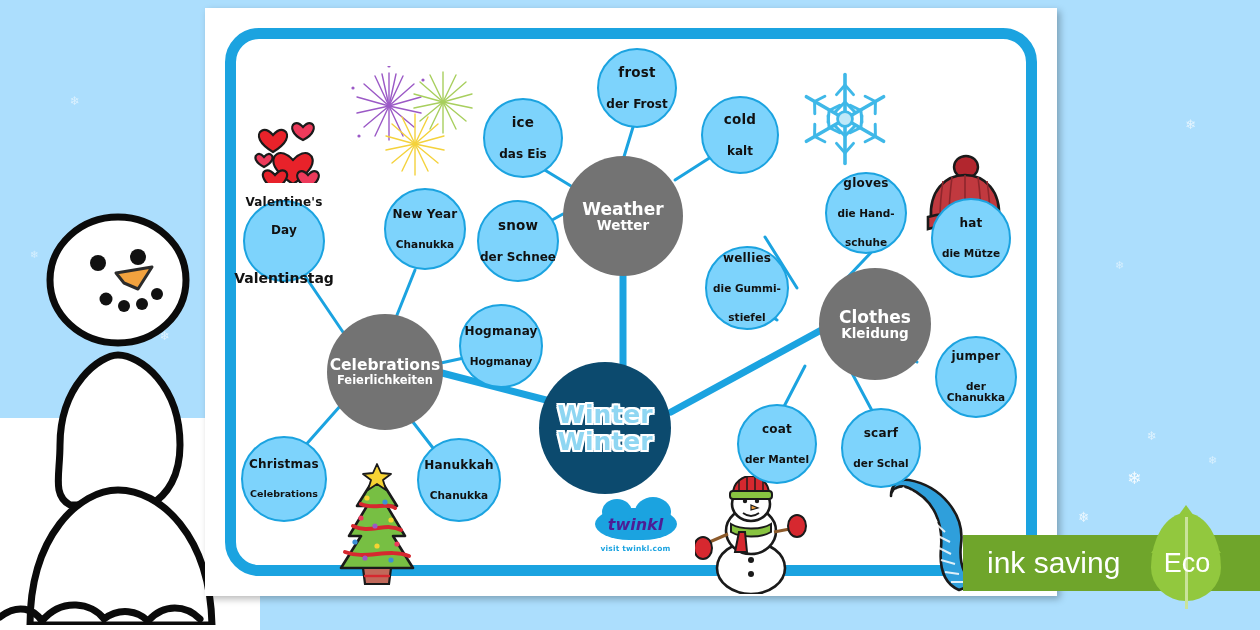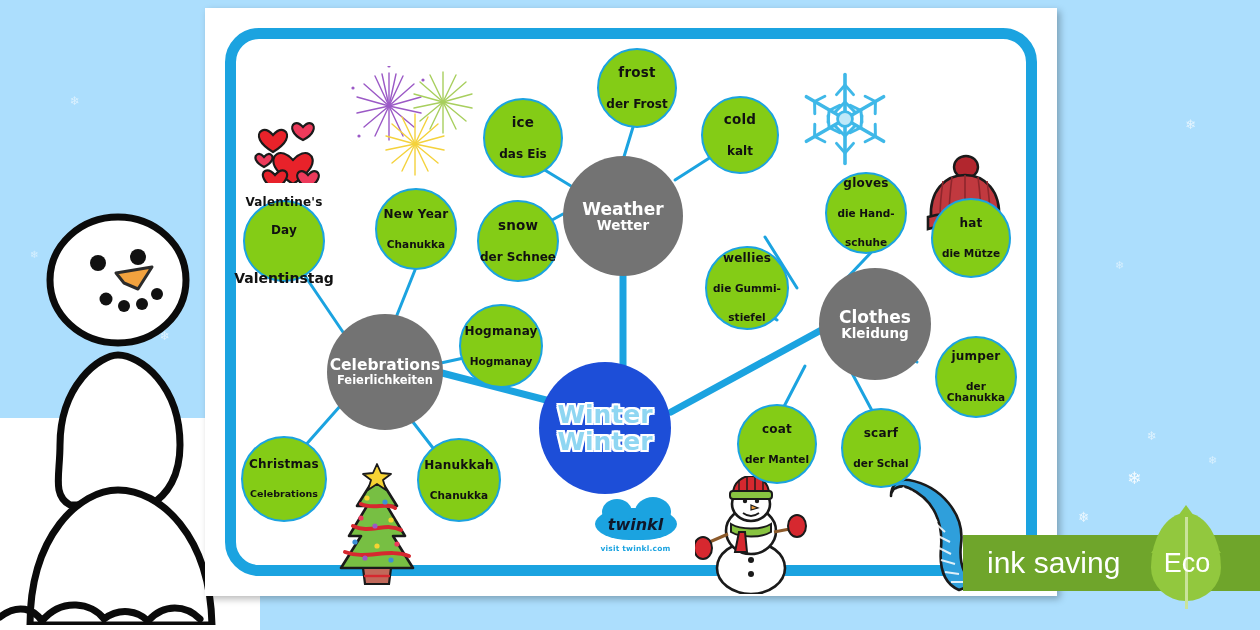--- a/index.html
+++ b/index.html
@@ -29,35 +29,35 @@
   }
   .canvas{position:absolute;left:0;top:0;width:852px;height:588px;}
 
   
   .node{
     position:absolute;box-sizing:border-box;border-radius:50%;
     display:flex;flex-direction:column;align-items:center;justify-content:center;
     text-align:center;line-height:1.08;
   }
   .leaf{
-    background:#84cc16;border:2.6px solid #1BA3E0;color:#111111;
+    background:#7dd3fc;border:2.6px solid #1BA3E0;color:#111111;
   }
   .leaf .en{font-weight:700;font-size:13.5px;letter-spacing:.2px;}
   .leaf .de{font-weight:700;font-size:12px;margin-top:18px;}
   .leaf.sm .en{font-size:12px;}
   .leaf.sm .de{font-size:10.5px;}
 
   .hub{
     background:#737373;color:#ffffff;border:none;
   }
   .hub .en{font-weight:700;font-size:17px;}
   .hub .de{font-weight:700;font-size:13.5px;}
 
   .center-node{
-    background:#1d4ed8;border:none;
+    background:#0c4a6e;border:none;
     color:#BFE9FA;
   }
   .center-node .en,.center-node .de{
     font-weight:700;font-size:25px;color:#8FD6F2;
     text-shadow:
       -2px -2px 0 #ffffff, 2px -2px 0 #ffffff,
       -2px  2px 0 #ffffff, 2px  2px 0 #ffffff,
        0   -2px 0 #ffffff, 0    2px 0 #ffffff,
       -2px  0   0 #ffffff, 2px  0   0 #ffffff;
   }
@@ -69,21 +69,21 @@
     background:#1BA3E0;border-radius:50%/60%;
   }
   .twinkl .cloud:before,.twinkl .cloud:after{
     content:"";position:absolute;background:#1BA3E0;border-radius:50%;
   }
   .twinkl .cloud:before{width:30px;height:26px;left:7px;top:-9px;}
   .twinkl .cloud:after{width:36px;height:30px;right:6px;top:-11px;}
   .twinkl .wordmark{
     position:absolute;left:0;top:0;width:82px;height:32px;
     display:flex;align-items:center;justify-content:center;
-    font-size:16px;font-weight:700;color:#0f172a;z-index:3;font-style:italic;
+    font-size:16px;font-weight:700;color:#4c1d95;z-index:3;font-style:italic;
   }
   .twinkl .visit{font-size:7.5px;font-weight:700;color:#1BA3E0;margin-top:4px;letter-spacing:.2px;}
 
   
   .eco{position:absolute;left:963px;top:535px;width:297px;height:62px;}
   .eco-bar{position:absolute;left:0;top:0;width:297px;height:56px;background:#6FA52B;}
   .eco-label{
     position:absolute;left:24px;top:0;height:56px;display:flex;align-items:center;
     font-size:30px;color:#ffffff;font-family:"Liberation Sans",sans-serif;
   }
@@ -401,21 +401,21 @@
 
     <div class="node hub" style="left:122px;top:306px;width:116px;height:116px;">
       <span class="en" style="font-size:15.5px;">Celebrations</span>
       <span class="de" style="font-size:11.5px;">Feierlichkeiten</span>
     </div>
     <div class="node leaf sm" style="left:38px;top:192px;width:82px;height:82px;gap:16px;">
       <span class="en">Valentine's</span>
       <span class="en">Day</span>
       <span class="de" style="font-size:14px;">Valentinstag</span>
     </div>
-    <div class="node leaf sm" style="left:170px;top:180px;width:82px;height:82px;">
+    <div class="node leaf sm" style="left:179px;top:180px;width:82px;height:82px;">
       <span class="en">New Year</span>
       <span class="de">Chanukka</span>
     </div>
     <div class="node leaf sm" style="left:254px;top:296px;width:84px;height:84px;">
       <span class="en">Hogmanay</span>
       <span class="de">Hogmanay</span>
     </div>
     <div class="node leaf sm" style="left:36px;top:428px;width:86px;height:86px;">
       <span class="en">Christmas</span>
       <span class="de" style="font-size:9.5px;">Celebrations</span>

